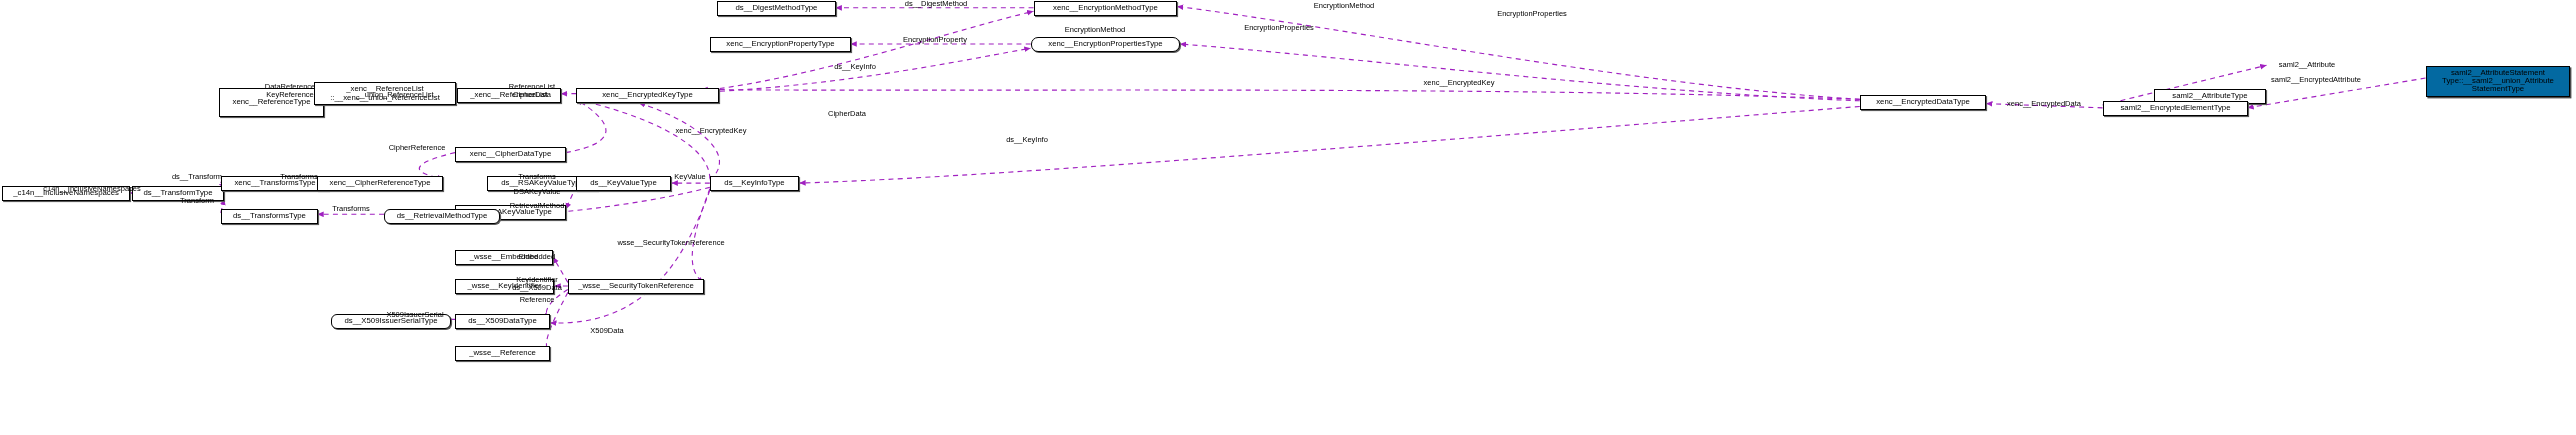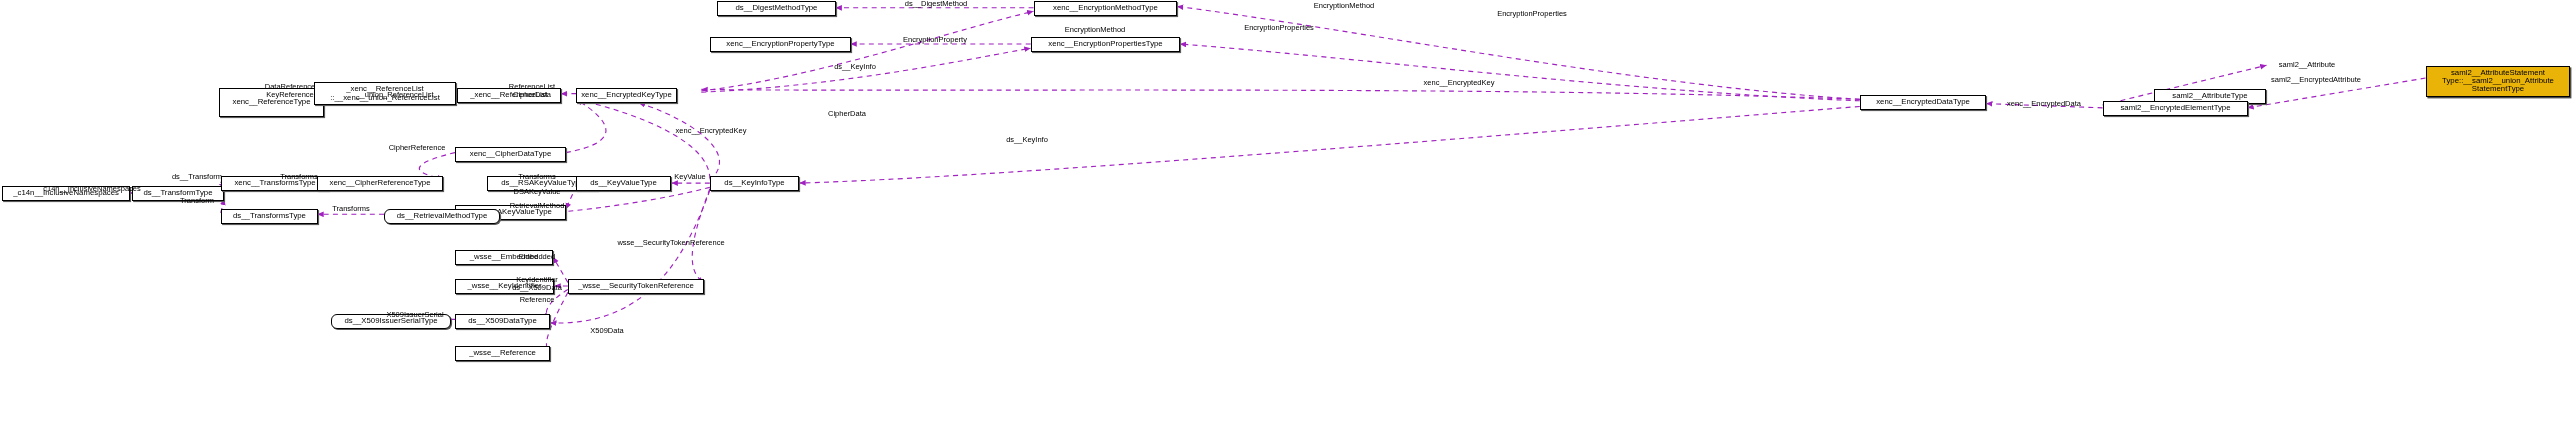--- a/index.html
+++ b/index.html
@@ -16,21 +16,21 @@
     align-items:center;
     justify-content:center;
     text-align:center;
     line-height:1.05;
     font-size:7.8px;
     white-space:pre-line;
     box-shadow:1.1px 1.1px 0 0 #5a5a5a;
     padding:0 2.1px;
   }
   .node.focus{
-    background:#eab308;
+    background:#0369a1;
     border:0.7px solid #000000;
     box-shadow:1.4px 1.4px 0 0 #4a4a4a;
   }
   .elabel{
     position:absolute;
     font-size:7.5px;
     color:#000000;
     white-space:pre-line;
     line-height:1.12;
     text-align:center;
@@ -82,30 +82,30 @@
         <path d="M800,412 C780,450 760,490 775,494" fill="none" stroke="#a020c0" stroke-width="1.6" stroke-dasharray="7,6" marker-end="url(#arr)"></path>
         <path d="M1000,266 C980,320 960,380 992,398" fill="none" stroke="#a020c0" stroke-width="1.6" stroke-dasharray="7,6" marker-end="url(#arr)"></path>
         <path d="M641,450 L609,450" fill="none" stroke="#a020c0" stroke-width="1.6" stroke-dasharray="7,6" marker-end="url(#arr)"></path>
         <path d="M1000,268 C960,380 900,460 775,455" fill="none" stroke="#a020c0" stroke-width="1.6" stroke-dasharray="7,6" marker-end="url(#arr)"></path>
       </g>
   </svg>
   <div id="node-layer">
       <div class="node" style="left: 717px; top: 0.7px; width: 119px; height: 15px;">ds__DigestMethodType</div>
       <div class="node" style="left: 1034px; top: 0.7px; width: 143px; height: 15px;">xenc__EncryptionMethodType</div>
       <div class="node" style="left: 710px; top: 37px; width: 141px; height: 15px;">xenc__EncryptionPropertyType</div>
-      <div class="node" style="left: 1031px; top: 37px; width: 149px; height: 15px;">xenc__EncryptionPropertiesType</div>
+      <div class="node" style="left: 1031px; top: 37px; width: 149px; height: 15px; border-radius: 7px;">xenc__EncryptionPropertiesType</div>
       <div class="node" style="left: 2154px; top: 57px; width: 112px; height: 15px; margin-top: 32px;">saml2__AttributeType</div>
       <div class="node focus" style="left: 2426px; top: 66px; width: 144px; height: 30.5px;">saml2__AttributeStatement
 Type::__saml2__union_Attribute
 StatementType</div>
       <div class="node" style="left: 219px; top: 88px; width: 105px; height: 29px;">xenc__ReferenceType</div>
       <div class="node" style="left: 314px; top: 82px; width: 142px; height: 23px;">_xenc__ReferenceList
 ::__xenc__union_ReferenceList</div>
       <div class="node" style="left: 457px; top: 88px; width: 104px; height: 15px;">_xenc__ReferenceList</div>
-      <div class="node" style="left: 576px; top: 88px; width: 101px; height: 15px;">xenc__EncryptedKeyType</div>
+      <div class="node" style="left: 576px; top: 88px; width: 143px; height: 15px;">xenc__EncryptedKeyType</div>
       <div class="node" style="left: 1860px; top: 95px; width: 126px; height: 15px;">xenc__EncryptedDataType</div>
       <div class="node" style="left: 2103px; top: 101px; width: 145px; height: 15px;">saml2__EncryptedElementType</div>
       <div class="node" style="left: 455px; top: 147px; width: 111px; height: 15px;">xenc__CipherDataType</div>
       <div class="node" style="left: 455px; top: 176px; width: 111px; height: 15px; margin-left: 32px;">ds__RSAKeyValueType</div>
       <div class="node" style="left: 576px; top: 176px; width: 95px; height: 15px;">ds__KeyValueType</div>
       <div class="node" style="left: 710px; top: 176px; width: 89px; height: 15px;">ds__KeyInfoType</div>
       <div class="node" style="left: 455px; top: 205px; width: 111px; height: 15px;">ds__DSAKeyValueType</div>
       <div class="node" style="left: 2.1px; top: 186px; width: 128px; height: 15px;">_c14n__InclusiveNamespaces</div>
       <div class="node" style="left: 132px; top: 186px; width: 92px; height: 15px;">ds__TransformType</div>
       <div class="node" style="left: 221px; top: 176px; width: 108px; height: 15px;">xenc__TransformsType</div>

